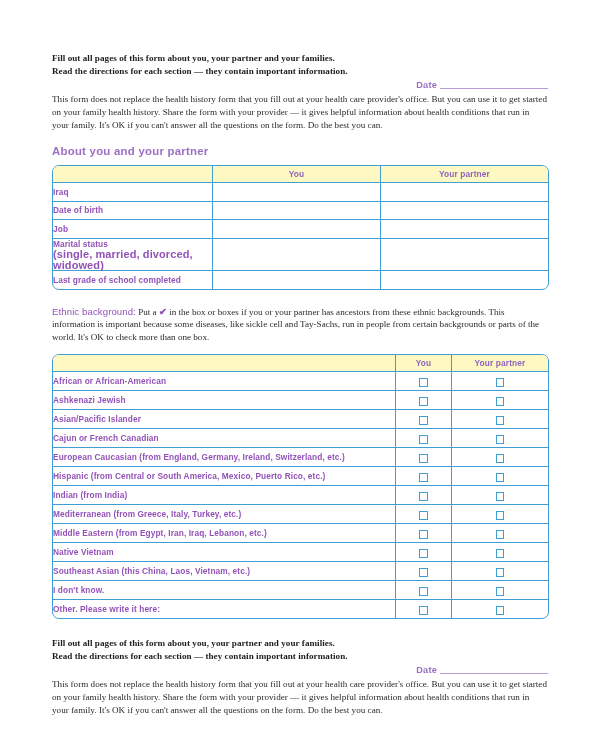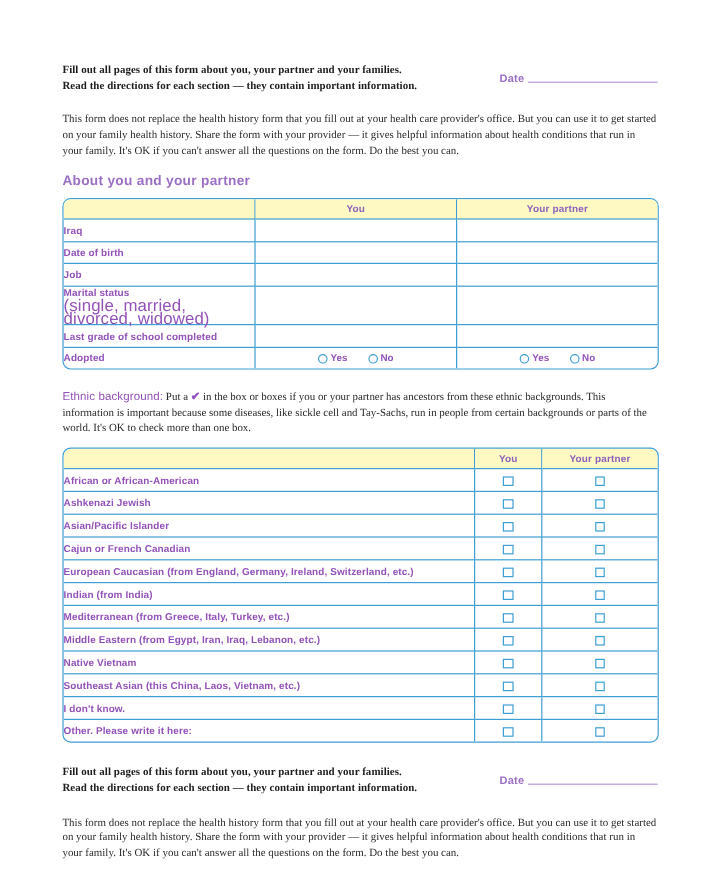--- a/index.html
+++ b/index.html
@@ -30,21 +30,21 @@
     font-family: "Liberation Serif", serif;
     font-weight: bold;
     font-size: 9.1px;
     line-height: 12.6px;
     color: #1d1d1d;
     letter-spacing: 0.05px;
   }
   .date-holder {
     position: absolute;
     right: 0;
-    top: 8px;
+    top: 28px;
     display: flex;
     align-items: flex-end;
     gap: 3px;
   }
   .date-label {
     font-family: "Liberation Sans", sans-serif;
     font-size: 9.2px;
     font-weight: bold;
     color: #9b6fc4;
     letter-spacing: 0.2px;
@@ -113,22 +113,22 @@
     font-family: "Liberation Sans", sans-serif;
     font-size: 8.3px;
     font-weight: bold;
     color: #9352b8;
     padding: 0 0 0 9px;
     letter-spacing: 0.1px;
     line-height: 10.5px;
   }
   .lbl-sub {
     display: block;
-    font-weight: normal;
-    font-size: 14px;
+    font-weight: bold;
+    font-size: 11px;
     color: #9352b8;
   }
 
   
   .tbl-about td { height: 17.5px; }
   .tbl-about tr.tall td { height: 24px; }
   .tbl-about .hdr-cell { height: 16px; }
 
   
   .radio-wrap {
@@ -256,47 +256,20 @@
           <span class="lbl-sub">(single, married, divorced, widowed)</span>
         </td>
         <td></td>
         <td></td>
       </tr>
       <tr>
         <td class="lbl-cell">Last grade of school completed</td>
         <td></td>
         <td></td>
       </tr>
-      <tr>
-        <td class="lbl-cell">Adopted</td>
-        <td>
-          <div class="radio-wrap">
-            <span class="radio-opt">
-              <span class="radio-dot"></span>
-              <span class="radio-txt">Yes</span>
-            </span>
-            <span class="radio-opt">
-              <span class="radio-dot"></span>
-              <span class="radio-txt">No</span>
-            </span>
-          </div>
-        </td>
-        <td>
-          <div class="radio-wrap">
-            <span class="radio-opt">
-              <span class="radio-dot"></span>
-              <span class="radio-txt">Yes</span>
-            </span>
-            <span class="radio-opt">
-              <span class="radio-dot"></span>
-              <span class="radio-txt">No</span>
-            </span>
-          </div>
-        </td>
-      </tr>
     </tbody>
   </table>
 
   <div class="sp-16"></div>
 
   <div class="ethnic-para">
     <span class="ethnic-strong">Ethnic background:</span><span> Put a </span><span class="check-glyph">✔</span><span> in the box or boxes if you or your partner has ancestors from these ethnic backgrounds. This information is important because some diseases, like sickle cell and Tay-Sachs, run in people from certain backgrounds or parts of the world. It's OK to check more than one box.</span>
   </div>
 
   <div class="sp-10"></div>
@@ -330,20 +303,25 @@
         <td class="chk-cell"><span class="chk-box"></span></td>
         <td class="chk-cell"><span class="chk-box"></span></td>
       </tr>
       <tr>
         <td class="lbl-cell">Cajun or French Canadian</td>
         <td class="chk-cell"><span class="chk-box"></span></td>
         <td class="chk-cell"><span class="chk-box"></span></td>
       </tr>
       <tr>
         <td class="lbl-cell">European Caucasian (from England, Germany, Ireland, Switzerland, etc.)</td>
+        <td class="chk-cell"><span class="chk-box"></span></td>
+        <td class="chk-cell"><span class="chk-box"></span></td>
+      </tr>
+      <tr>
+        <td class="lbl-cell">Hispanic (from Central or South America, Mexico, Puerto Rico, etc.)</td>
         <td class="chk-cell"><span class="chk-box"></span></td>
         <td class="chk-cell"><span class="chk-box"></span></td>
       </tr>
       <tr>
         <td class="lbl-cell">Indian (from India)</td>
         <td class="chk-cell"><span class="chk-box"></span></td>
         <td class="chk-cell"><span class="chk-box"></span></td>
       </tr>
       <tr>
         <td class="lbl-cell">Mediterranean (from Greece, Italy, Turkey, etc.)</td>

